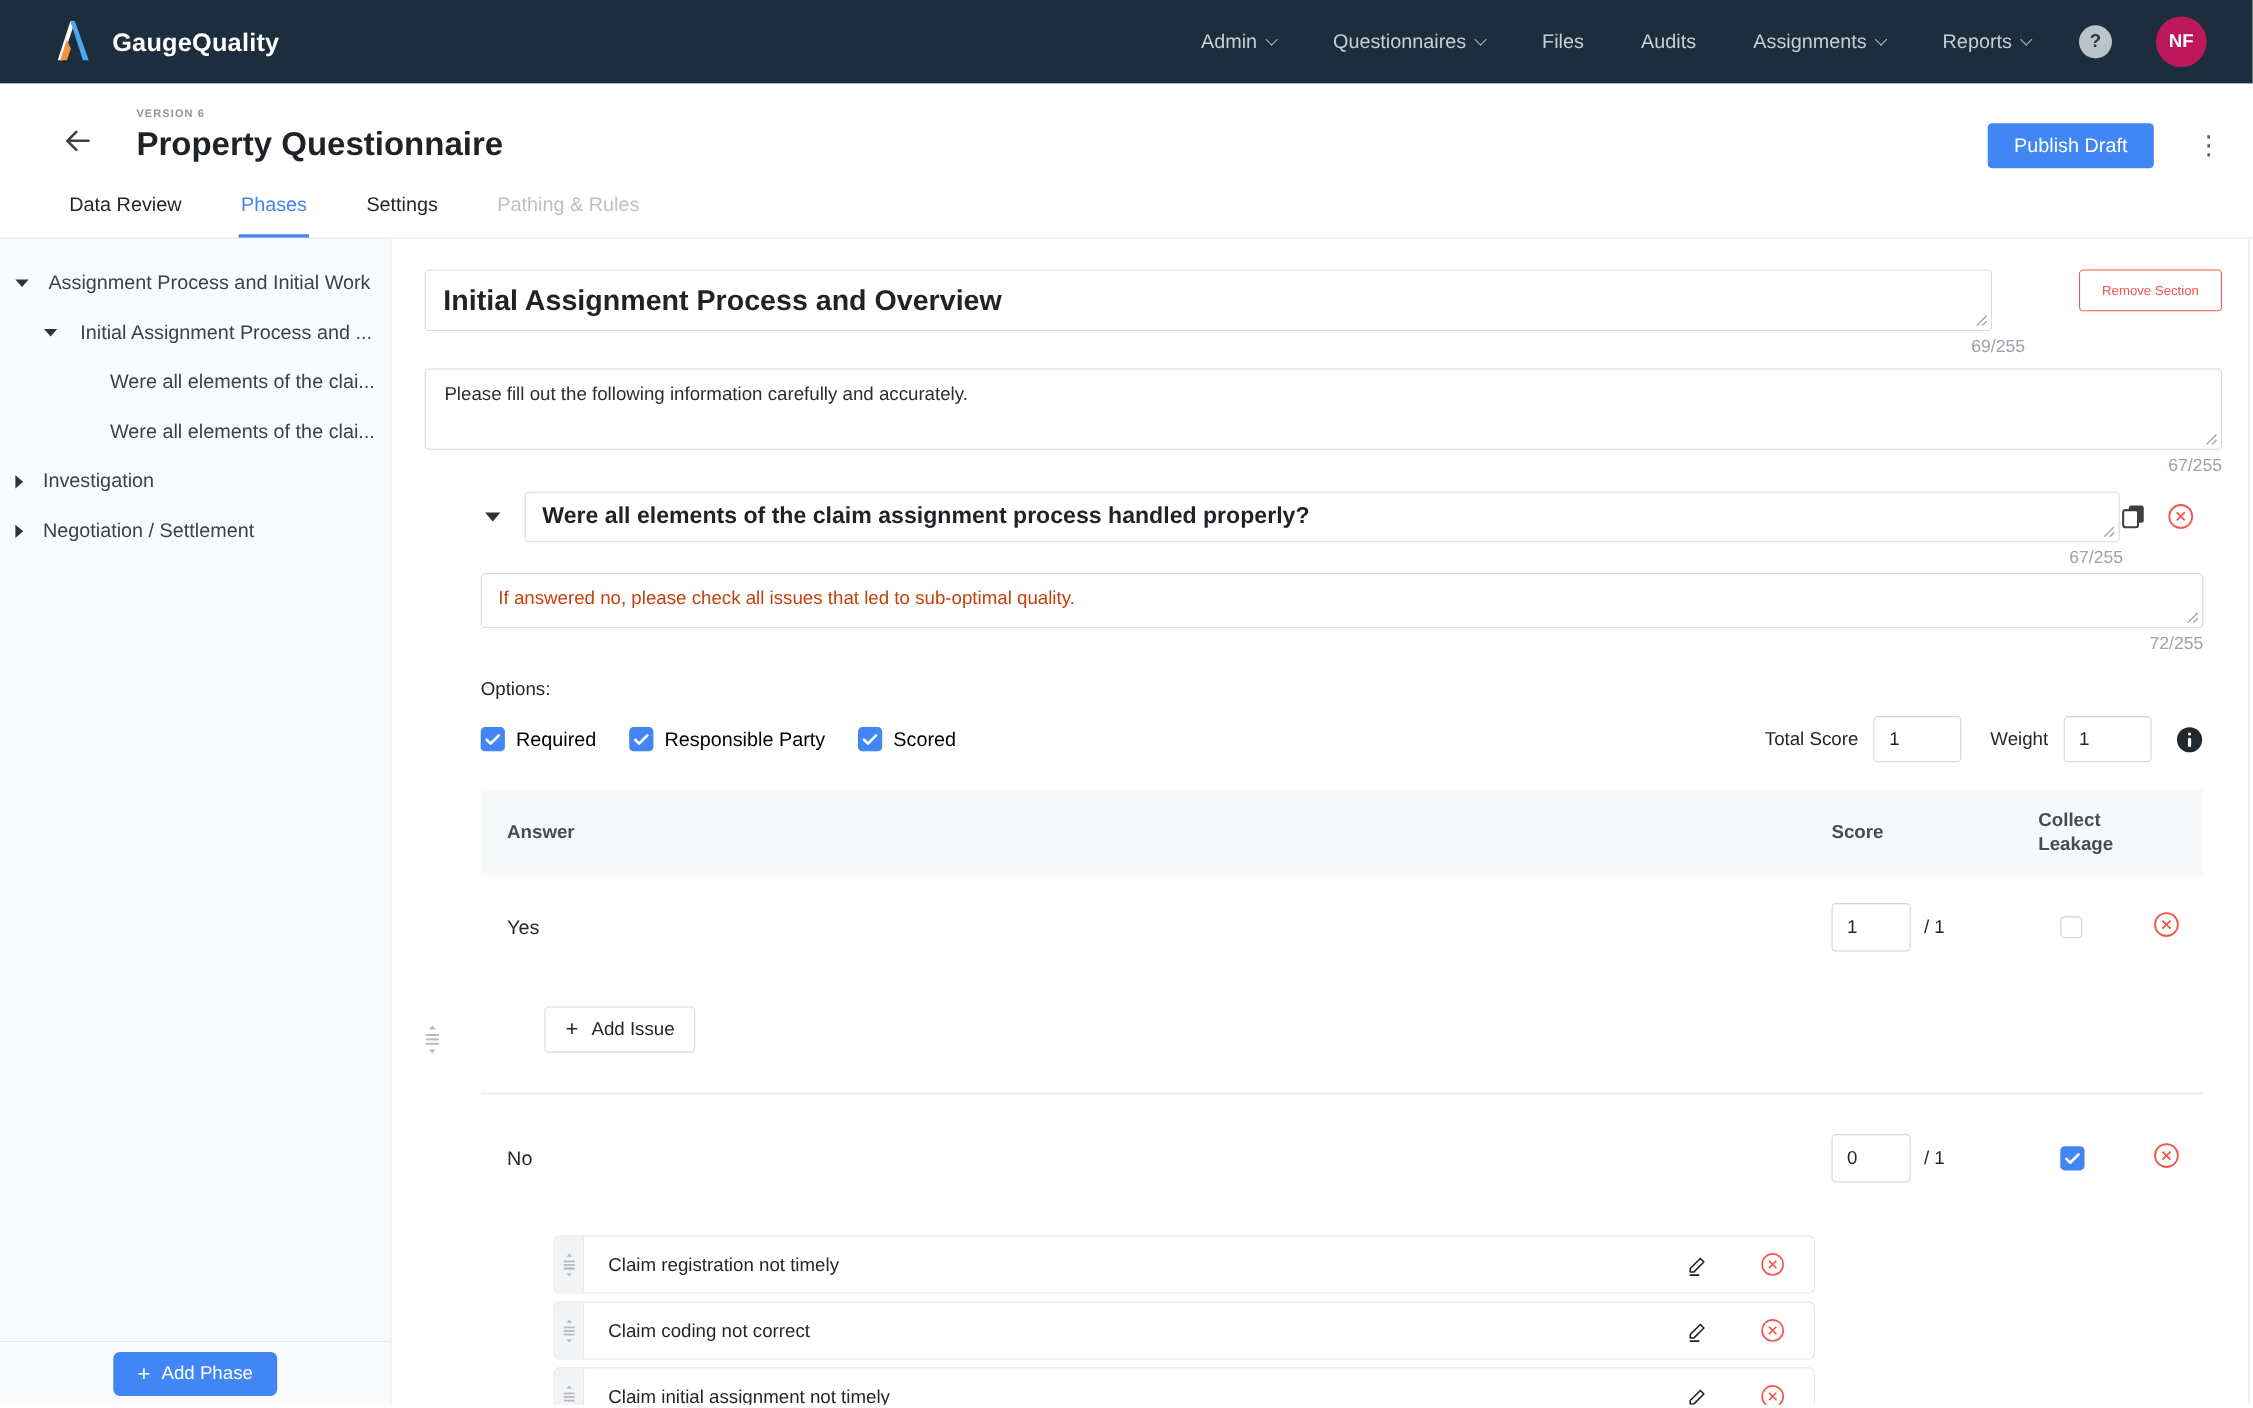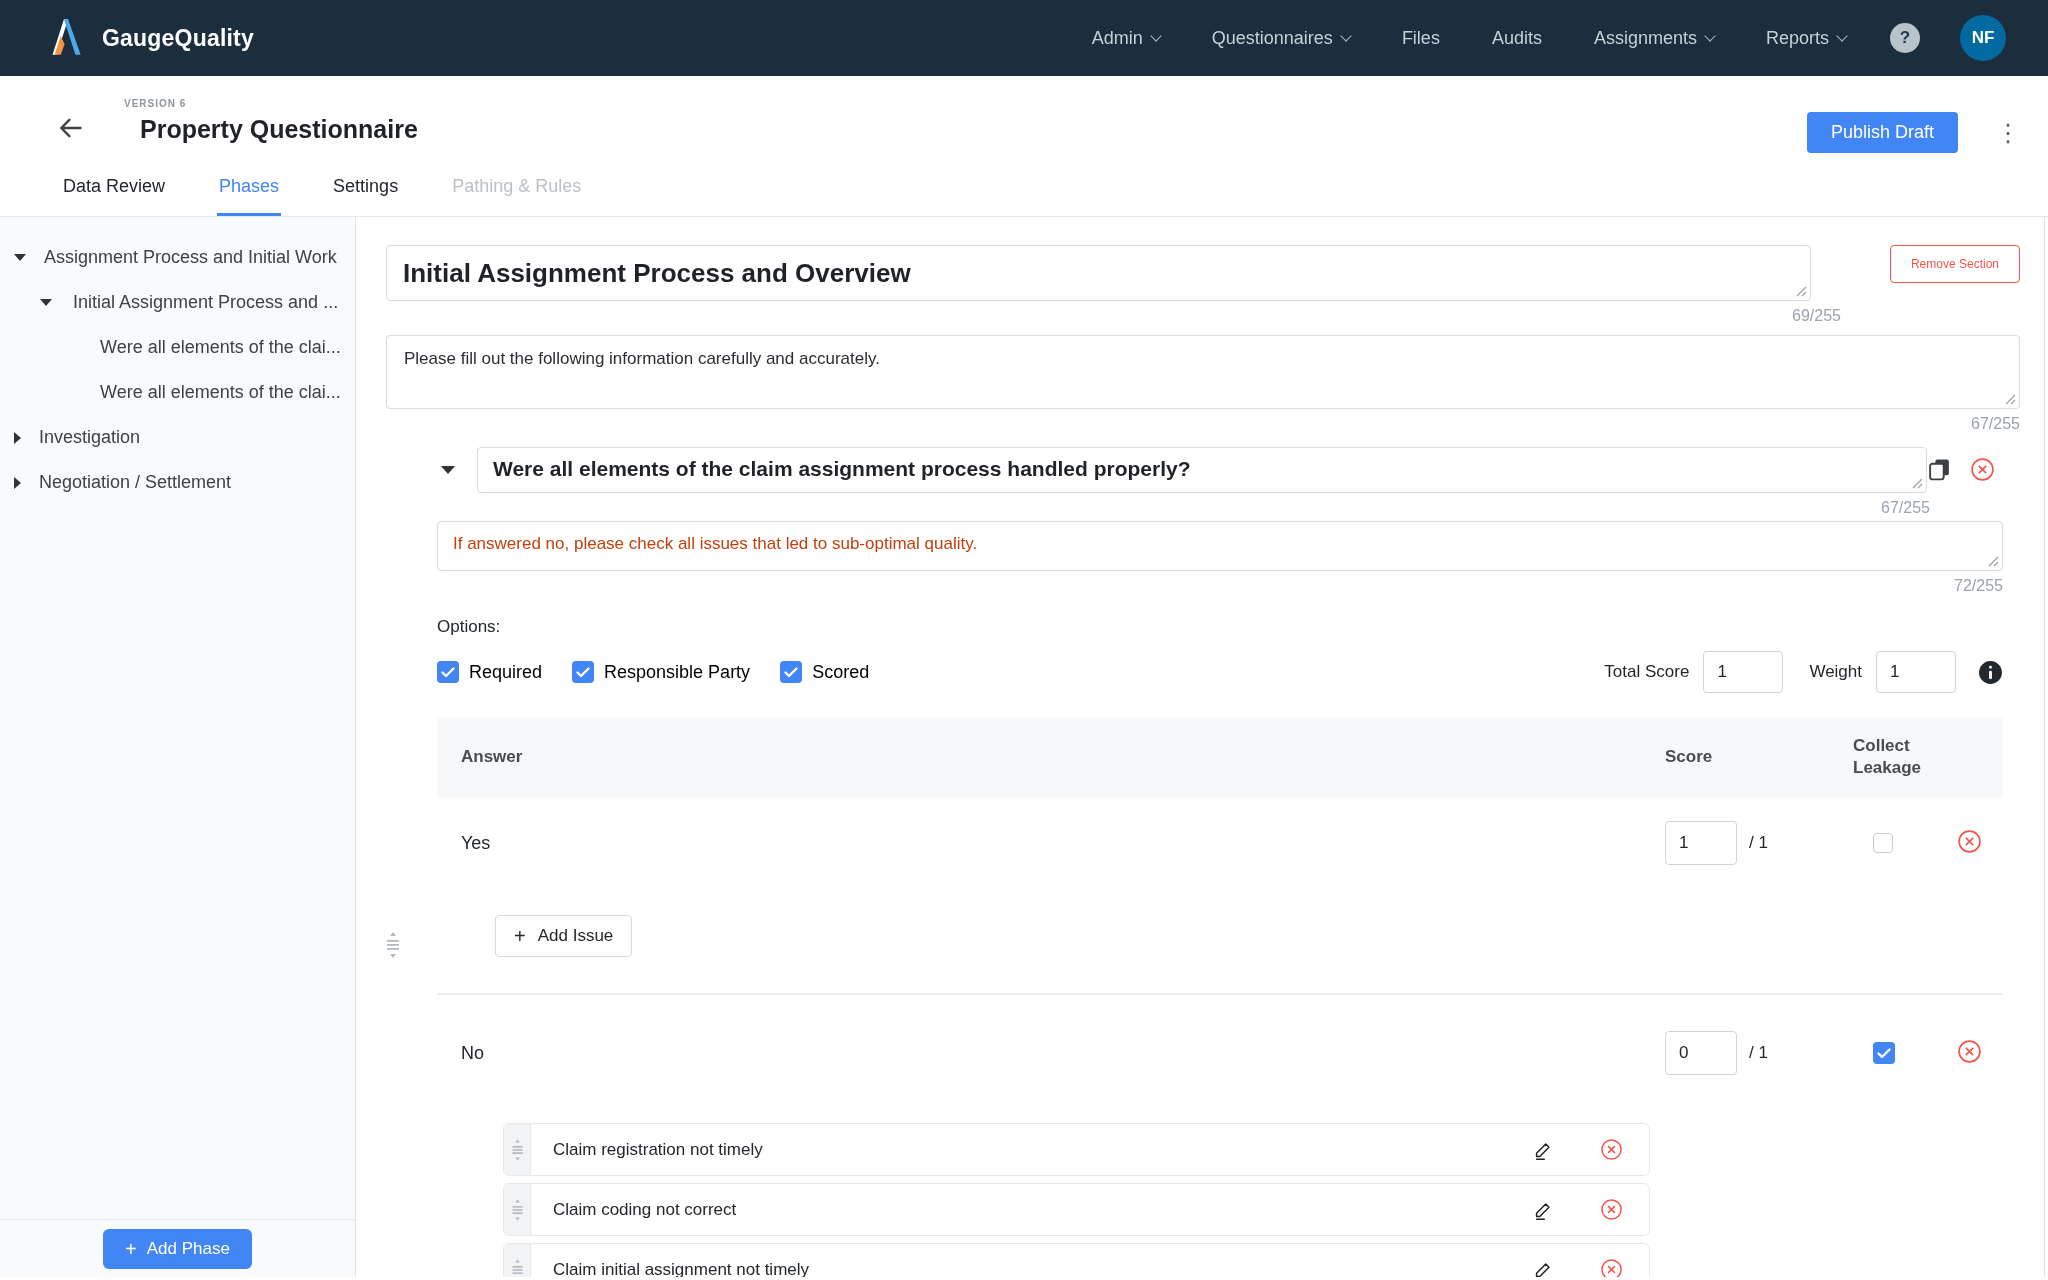--- a/index.html
+++ b/index.html
@@ -8,28 +8,28 @@
 
   
   .navbar { height:76px; background:#1c2e3d; display:flex; align-items:center; padding:0 42px 0 40px; }
   .brand { display:flex; align-items:center; }
   .brand-name { color:#fff; font-size:23px; font-weight:bold; margin-left:12px; letter-spacing:.2px; }
   .nav-spacer { flex:1; }
   .nav-items { display:flex; align-items:center; gap:52px; }
   .nav-item { display:flex; align-items:center; color:#c6cfd6; font-size:18px; cursor:pointer; }
   .nav-caret { width:8px; height:8px; border-right:1.6px solid #aab6bf; border-bottom:1.6px solid #aab6bf; transform:rotate(45deg); margin-left:9px; margin-top:-5px; }
   .help-circle { width:30px; height:30px; border-radius:50%; background:#b9c3ca; color:#24384a; font-size:17px; font-weight:bold; display:flex; align-items:center; justify-content:center; margin-left:44px; }
-  .avatar { width:46px; height:46px; border-radius:50%; background:#0369a1; color:#fff; font-size:17px; font-weight:bold; display:flex; align-items:center; justify-content:center; margin-left:40px; }
+  .avatar { width:46px; height:46px; border-radius:50%; background:#be185d; color:#fff; font-size:17px; font-weight:bold; display:flex; align-items:center; justify-content:center; margin-left:40px; }
 
   
   .page-header { display:flex; align-items:flex-start; padding:22px 28px 0 56px; background:#fff; height:94px; }
   .back-btn { margin-top:16px; cursor:pointer; }
   .head-titles { margin-left:40px; }
   .version-label { font-size:10px; font-weight:bold; color:#8f969c; letter-spacing:1px; }
-  .page-title { font-size:25px; font-weight:bold; color:#1f2328; margin-top:6px;margin-left:16px; }
+  .page-title { font-size:30px; font-weight:bold; color:#1f2328; margin-top:6px; }
   .head-actions { margin-left:auto; display:flex; align-items:center; margin-top:14px; }
   .publish-btn { background:#4285f4; border:none; color:#fff; font-family:inherit; font-size:18px; padding:10px 24px; border-radius:4px; cursor:pointer; }
   .kebab { color:#5f6368; font-size:24px; margin-left:38px; letter-spacing:0; cursor:pointer; line-height:1; }
 
   
   .tabs { display:flex; gap:50px; padding-left:61px; border-bottom:1px solid #e4e7ea; background:#fff; }
   .tab { font-size:18px; padding:6px 2px 16px; color:#23272b; cursor:pointer; border-bottom:3px solid transparent; }
   .tab.active { color:#4285f4; border-bottom-color:#4285f4; }
   .tab.disabled { color:#bcc1c6; cursor:default; }
 

